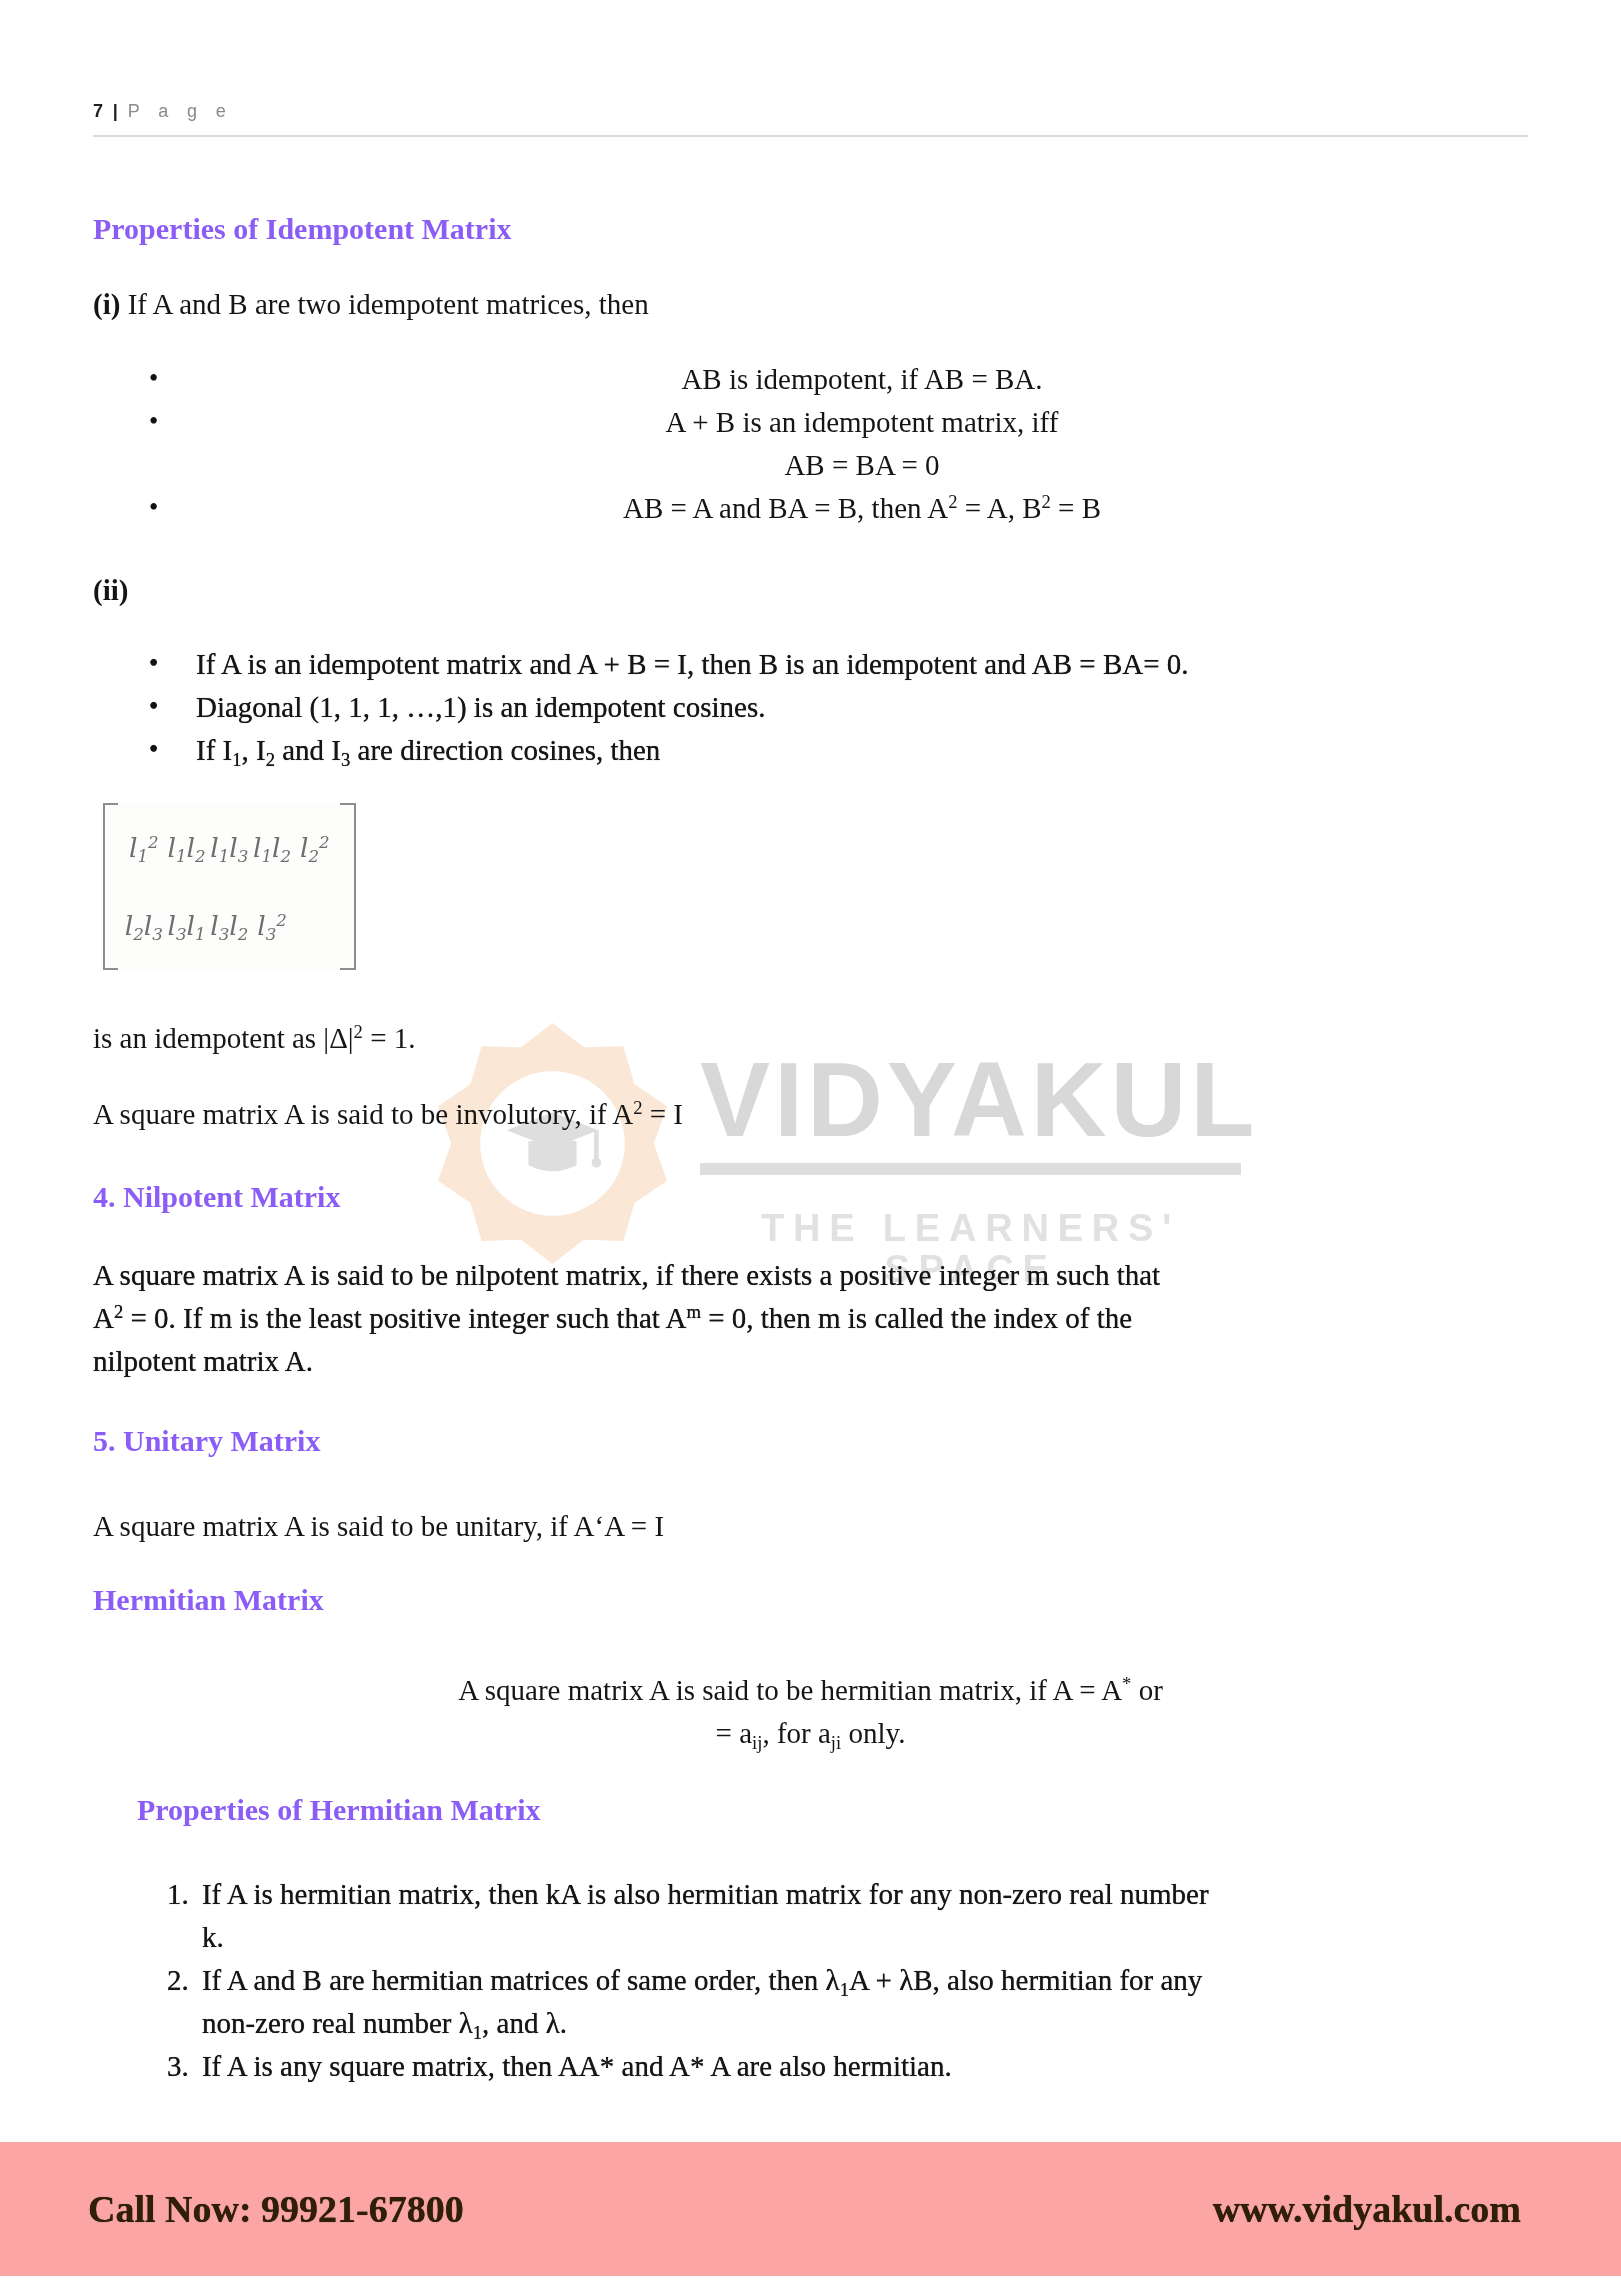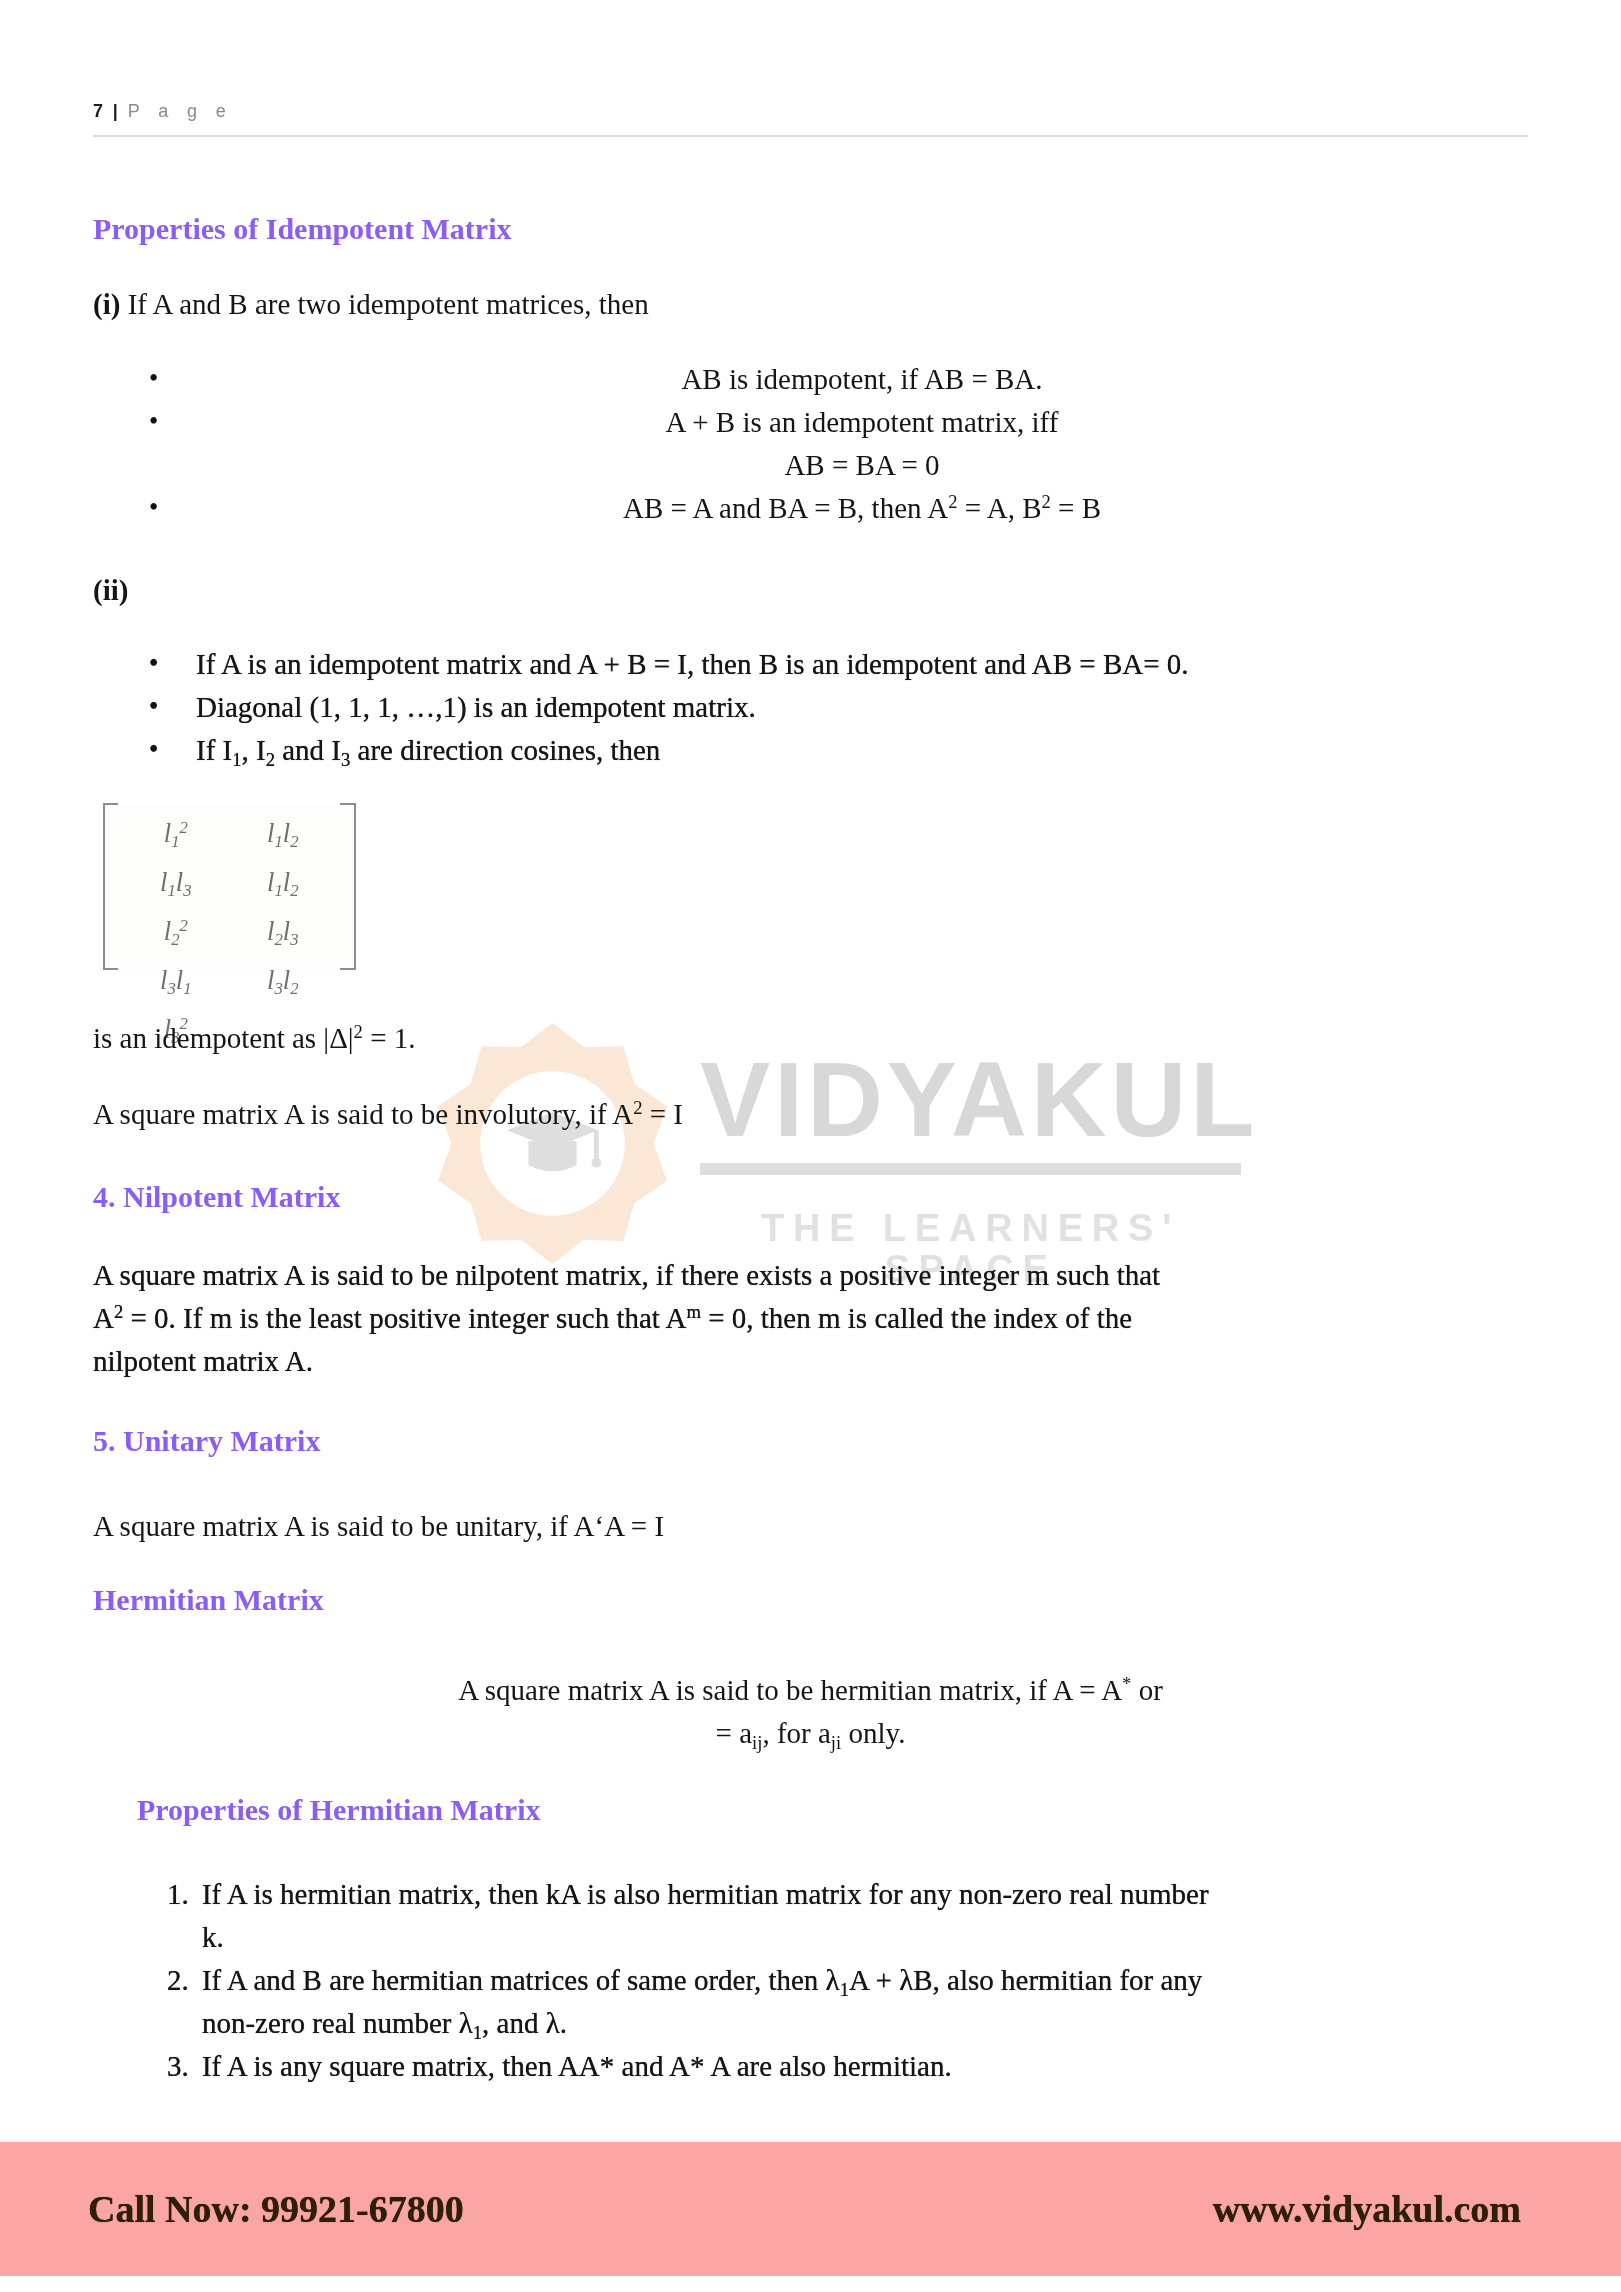--- a/index.html
+++ b/index.html
@@ -49,21 +49,21 @@
   .scan{text-shadow:0 0 0.7px rgba(0,0,0,0.85);}
   
   .matrix{
     display:flex;width:253px;height:167px;margin-left:9.8px;
     color:#6e6e6e;font-style:italic;font-family:"DejaVu Serif",serif;font-size:26.5px;
     background:#fdfdfc;
   }
   .bkt{width:13.7px;}
   .bkt-l{border-left:2.9px solid #8d8d8d;border-top:2.9px solid #8d8d8d;border-bottom:2.9px solid #8d8d8d;}
   .bkt-r{border-right:2.9px solid #8d8d8d;border-top:2.9px solid #8d8d8d;border-bottom:2.9px solid #8d8d8d;}
-  .mgrid{flex:1;display:grid;grid-template-columns:1fr 1fr;align-content:space-around;padding:5.9px 3.9px;font-family:Liberation Serif, serif;}
+  .mgrid{flex:1;display:grid;grid-template-columns:1fr 1fr 1fr 1fr 1fr;align-content:space-around;padding:5.9px 3.9px;}
   .mcell{text-align:center;line-height:49px;}
   .matrix sup{font-size:16.7px;vertical-align:8.8px;}
   .matrix sub{font-size:16.7px;vertical-align:-4.9px;}
   
   .watermark{position:absolute;left:16px;top:0;width:100%;height:100%;z-index:0;pointer-events:none;}
   .wm-logo{position:absolute;left:416px;top:1023px;width:241px;height:241px;}
   .wm-text{position:absolute;left:684px;top:1045px;width:541px;text-align:center;
     font-family:"Liberation Sans",sans-serif;font-weight:bold;}
   .wm-brand{font-size:105px;line-height:110px;color:#d8d8d8;letter-spacing:3.9px;}
   .wm-bar{height:12.7px;background:#dedede;margin-top:7.8px;}
@@ -110,21 +110,21 @@
   <ul class="l-idem">
     <li>AB is idempotent, if AB = BA.</li>
     <li>A + B is an idempotent matrix, iff<br>AB = BA = 0</li>
     <li>AB = A and BA = B, then A<sup>2</sup> = A, B<sup>2</sup> = B</li>
   </ul>
 
   <p class="p-ii"><b>(ii)</b></p>
 
   <ul class="l-idem2 scan">
     <li>If A is an idempotent matrix and A + B = I, then B is an idempotent and AB = BA= 0.</li>
-    <li>Diagonal (1, 1, 1, …,1) is an idempotent matrix.</li>
+    <li>Diagonal (1, 1, 1, …,1) is an idempotent cosines.</li>
     <li>If I<sub>1</sub>, I<sub>2</sub> and I<sub>3</sub> are direction cosines, then</li>
   </ul>
 
   <div class="matrix-wrap">
     <div class="matrix">
       <div class="bkt bkt-l"></div>
       <div class="mgrid">
         <span class="mcell">l<sub>1</sub><sup>2</sup></span>
         <span class="mcell">l<sub>1</sub>l<sub>2</sub></span>
         <span class="mcell">l<sub>1</sub>l<sub>3</sub></span>

